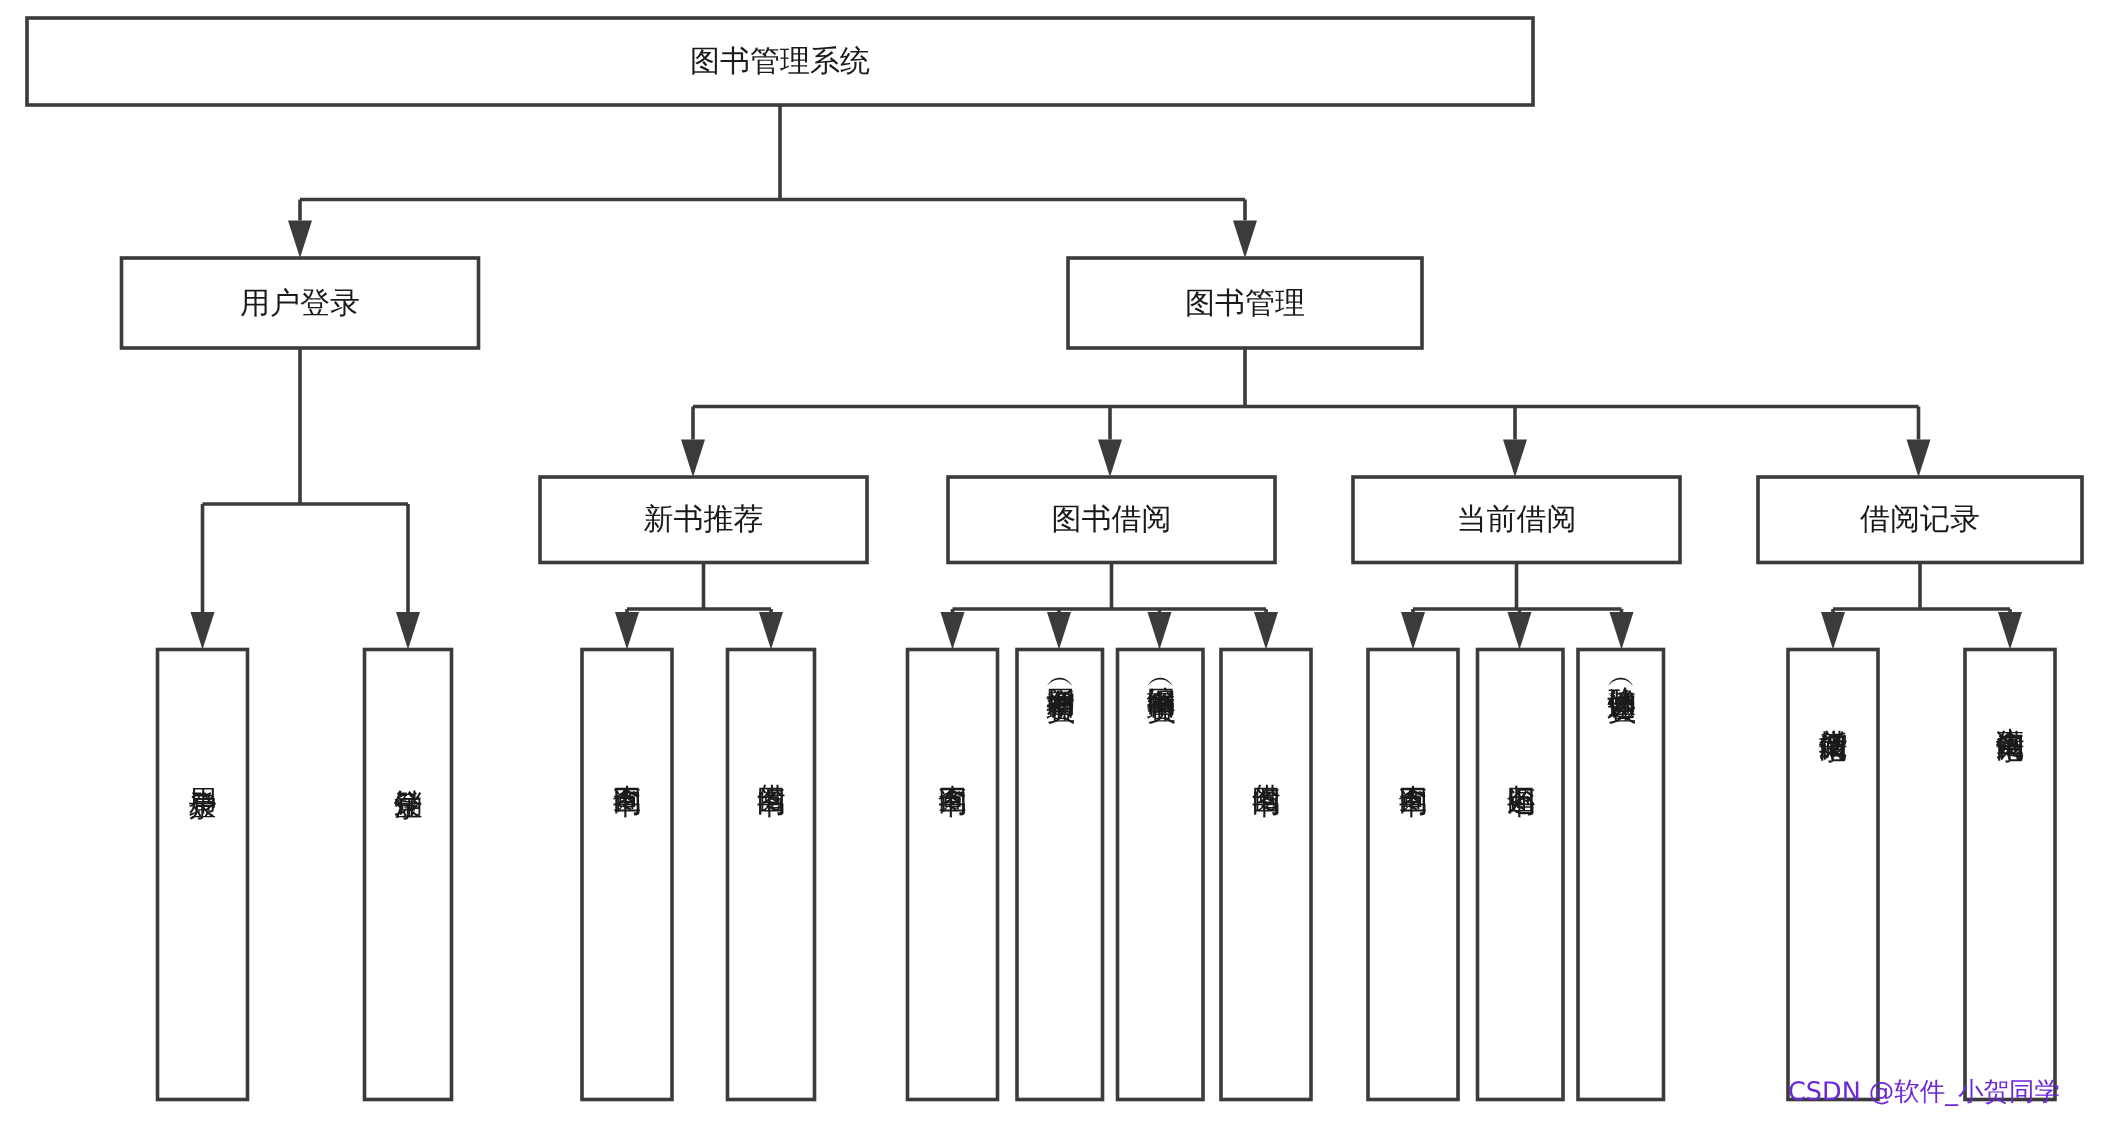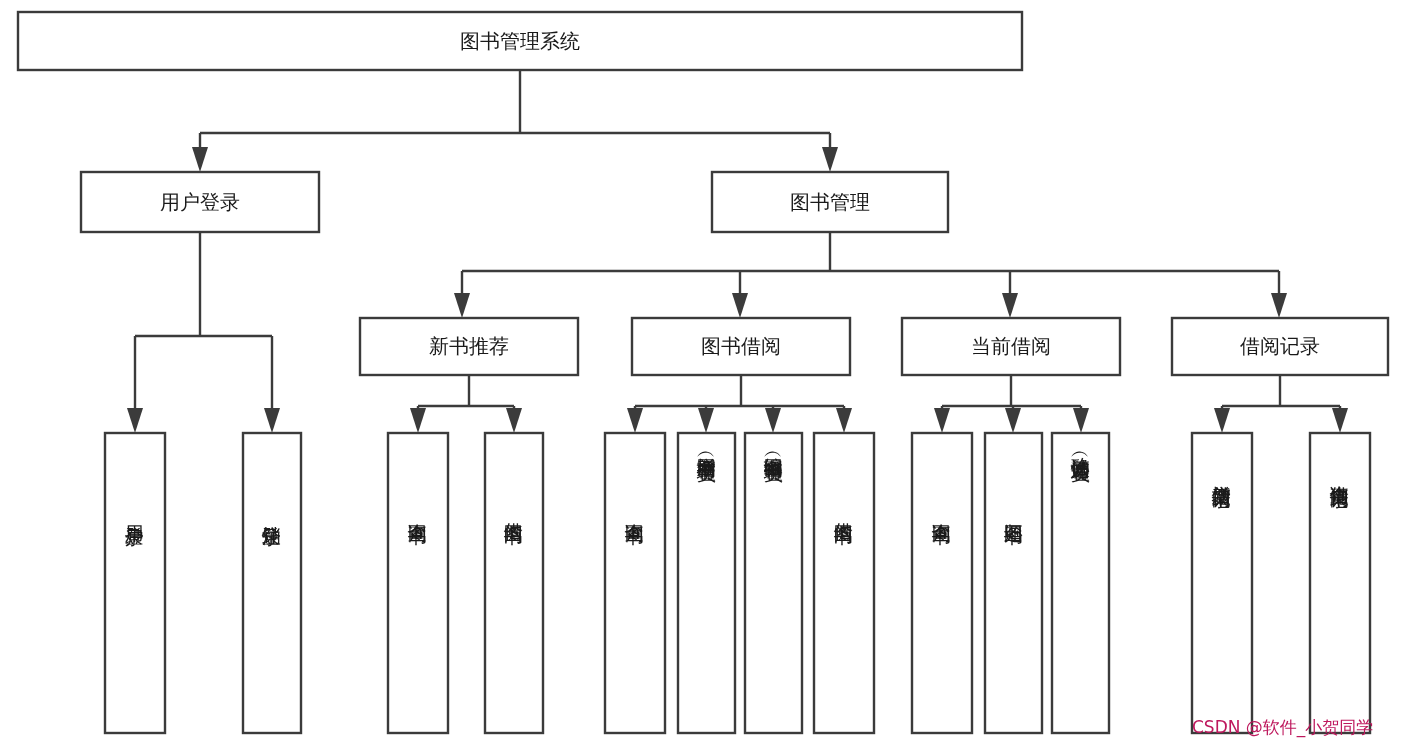--- a/index.html
+++ b/index.html
@@ -58,21 +58,21 @@
     color: #1a1a1a;
     letter-spacing: 1px;
     white-space: nowrap;
     pointer-events: none;
     text-align: start;
   }
   .watermark {
     position: absolute;
     font-family: "DejaVu Sans", "Liberation Sans", sans-serif;
     font-size: 17px;
-    color: #be185d;
+    color: #6d28d9;
     white-space: nowrap;
   }
 </style>
 </head>
 <body>
 
 <div id="diagram-root">
 
   <svg id="flow" viewBox="0 0 1405 747">
 

